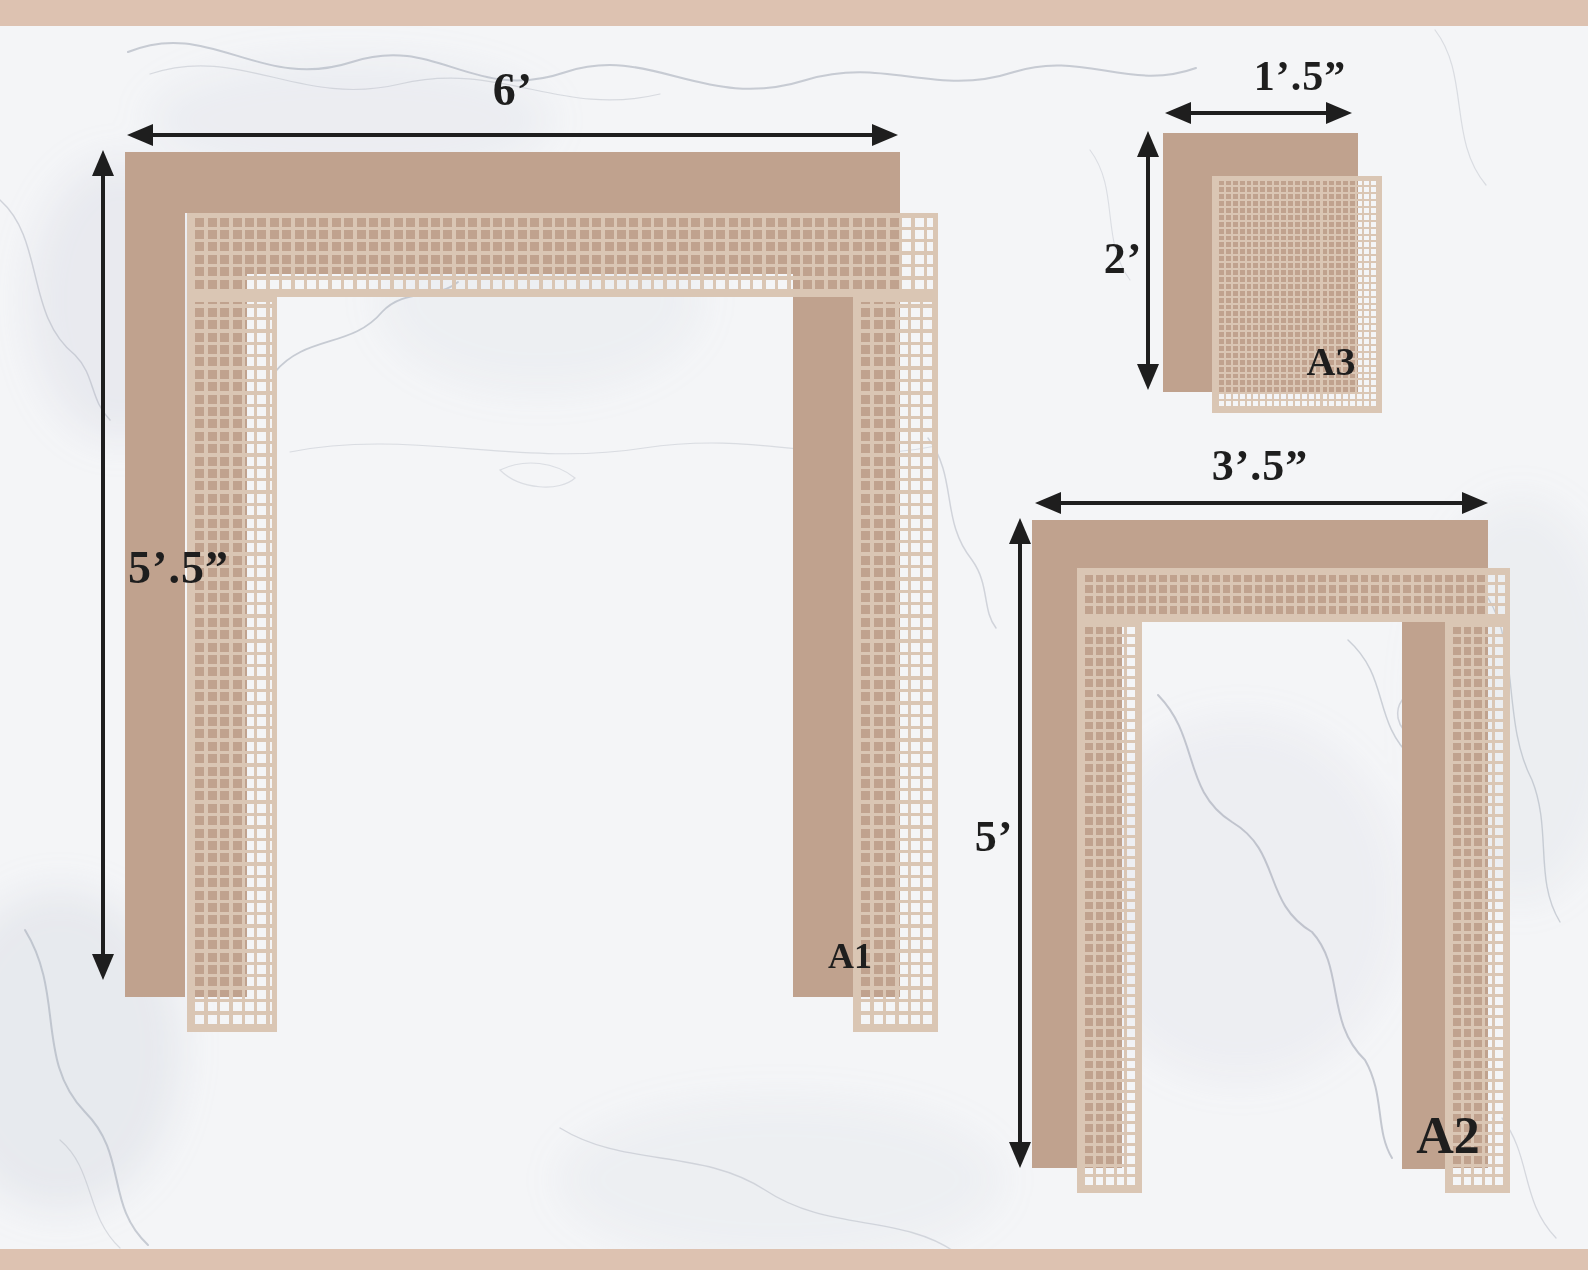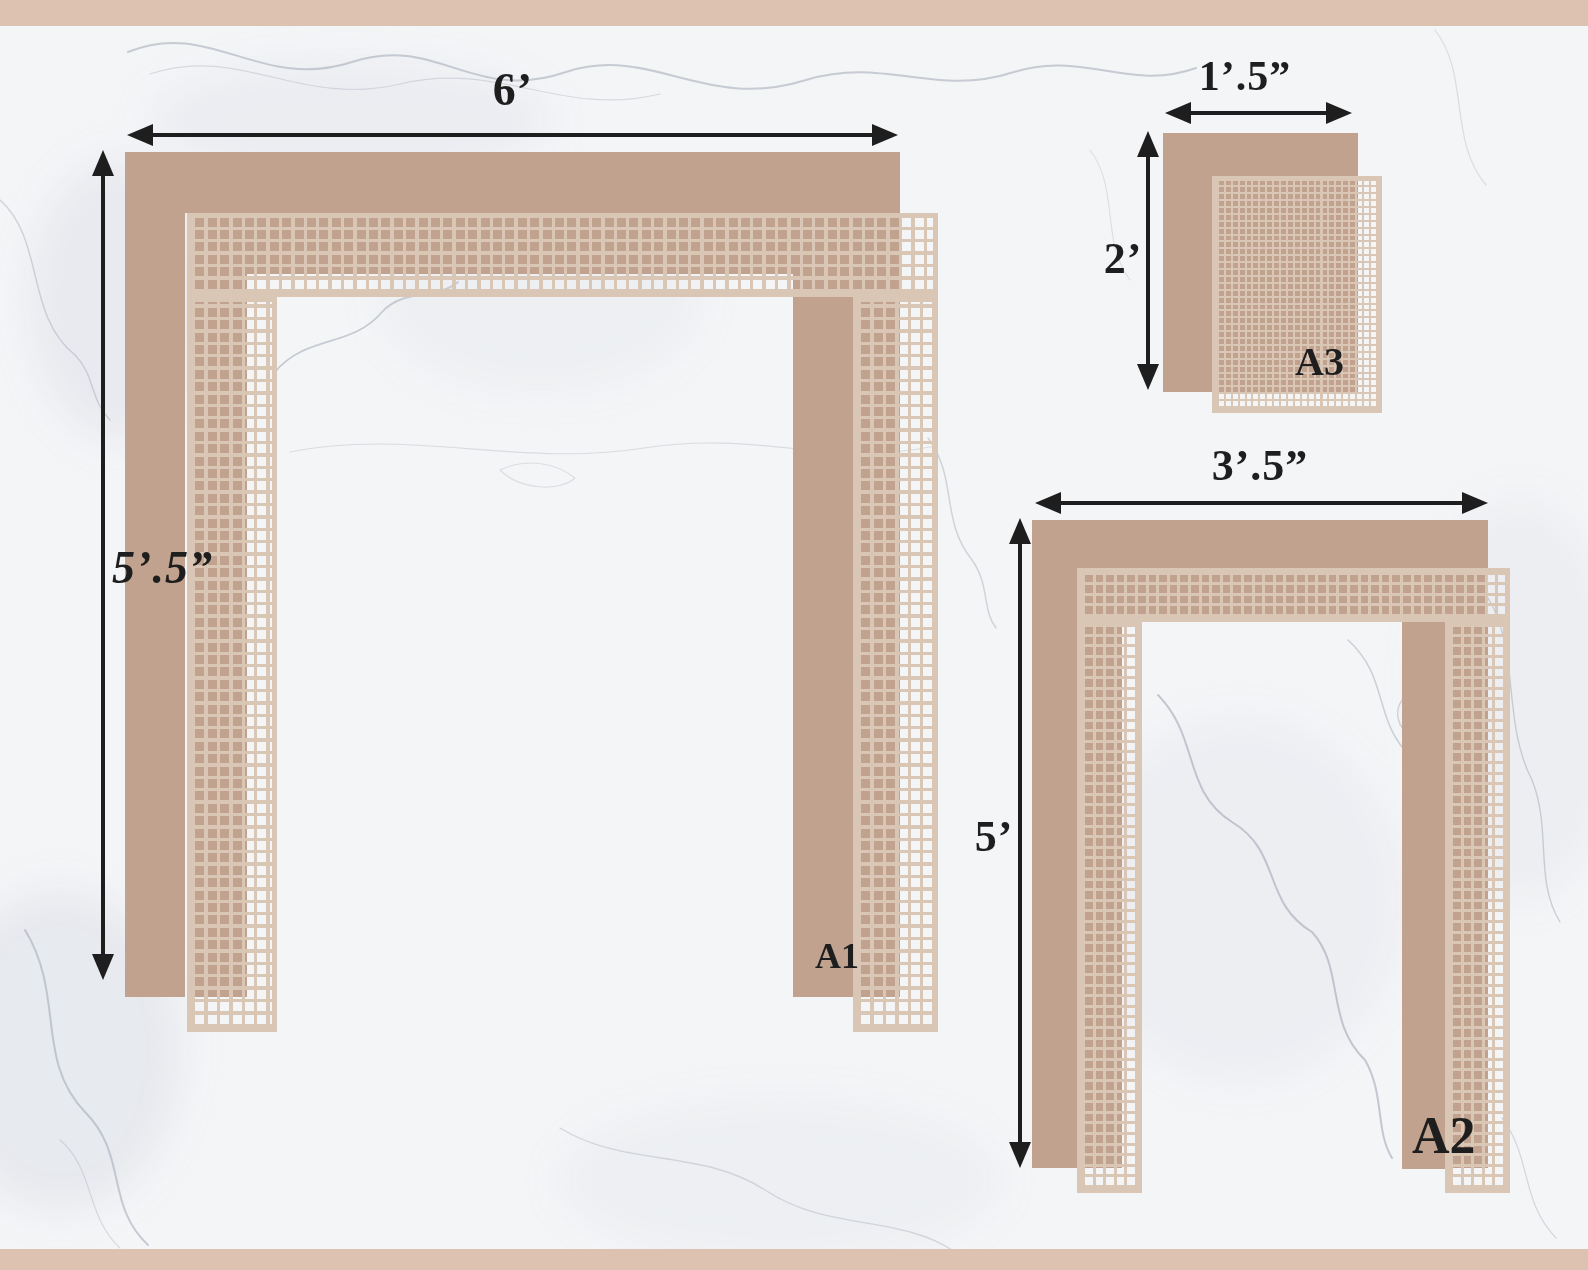--- a/index.html
+++ b/index.html
@@ -46,21 +46,21 @@
       repeating-linear-gradient(0deg,  var(--mesh-grout) 0 2px, transparent 2px 6.9px);
   }
 
   .dim-label{
     position:absolute;z-index:6;color:var(--dimension-ink);
     font-weight:bold;text-align:center;line-height:1.05;
     letter-spacing:1px;
   }
   .area-label{
     position:absolute;z-index:6;color:var(--dimension-ink);
-    font-weight:bold;text-align:left;line-height:1;
+    font-weight:bold;text-align:center;line-height:1;
   }
 
   .dim-arrow-h{position:absolute;z-index:6;height:22px;}
   .dim-arrow-h .line{position:absolute;left:18px;right:18px;top:9px;height:4px;background:var(--dimension-ink);}
   .dim-arrow-h .head-l{position:absolute;left:0;top:0;width:0;height:0;
     border-top:11px solid transparent;border-bottom:11px solid transparent;
     border-right:26px solid var(--dimension-ink);}
   .dim-arrow-h .head-r{position:absolute;right:0;top:0;width:0;height:0;
     border-top:11px solid transparent;border-bottom:11px solid transparent;
     border-left:26px solid var(--dimension-ink);}
@@ -136,21 +136,21 @@
     <div class="line"></div>
     <div class="head-r"></div>
   </div>
   <div class="dim-label" style="left:443px;top:66px;width:140px;font-size:46px;">6’</div>
 
   <div class="dim-arrow-v" style="left:92px;top:150px;height:830px;">
     <div class="head-t"></div>
     <div class="line"></div>
     <div class="head-b"></div>
   </div>
-  <div class="dim-label" style="left:80px;top:544px;width:165px;font-size:46px;font-style:italic;">5’.5”</div>
+  <div class="dim-label" style="left:96px;top:544px;width:165px;font-size:46px;">5’.5”</div>
 </div>
 
 <div>
   <div class="solid layer-back" style="left:1032px;top:520px;width:456px;height:48px;"></div>
   <div class="solid layer-back" style="left:1032px;top:568px;width:45px;height:600px;"></div>
   <div class="solid layer-back" style="left:1443px;top:568px;width:45px;height:600px;"></div>
 
   <div class="solid layer-mid" style="left:1077px;top:567px;width:370px;height:47px;"></div>
   <div class="solid layer-mid" style="left:1077px;top:614px;width:45px;height:554px;"></div>
   <div class="solid layer-mid" style="left:1402px;top:614px;width:45px;height:555px;"></div>
@@ -180,21 +180,21 @@
   <div class="solid layer-back" style="left:1163px;top:133px;width:195px;height:259px;"></div>
   <div class="mesh mesh-a3" style="left:1212px;top:176px;width:170px;height:237px;"></div>
 
   <div class="area-label" style="left:1295px;top:342px;width:72px;font-size:40px;">A3</div>
 
   <div class="dim-arrow-h" style="left:1165px;top:102px;width:187px;">
     <div class="head-l"></div>
     <div class="line"></div>
     <div class="head-r"></div>
   </div>
-  <div class="dim-label" style="left:1165px;top:54px;width:160px;font-size:42px;text-align:center;">1’.5”</div>
+  <div class="dim-label" style="left:1220px;top:54px;width:160px;font-size:42px;text-align:center;">1’.5”</div>
 
   <div class="dim-arrow-v" style="left:1137px;top:131px;height:259px;">
     <div class="head-t"></div>
     <div class="line"></div>
     <div class="head-b"></div>
   </div>
   <div class="dim-label" style="left:1083px;top:236px;width:80px;font-size:44px;">2’</div>
 </div>
 
 </body></html>

